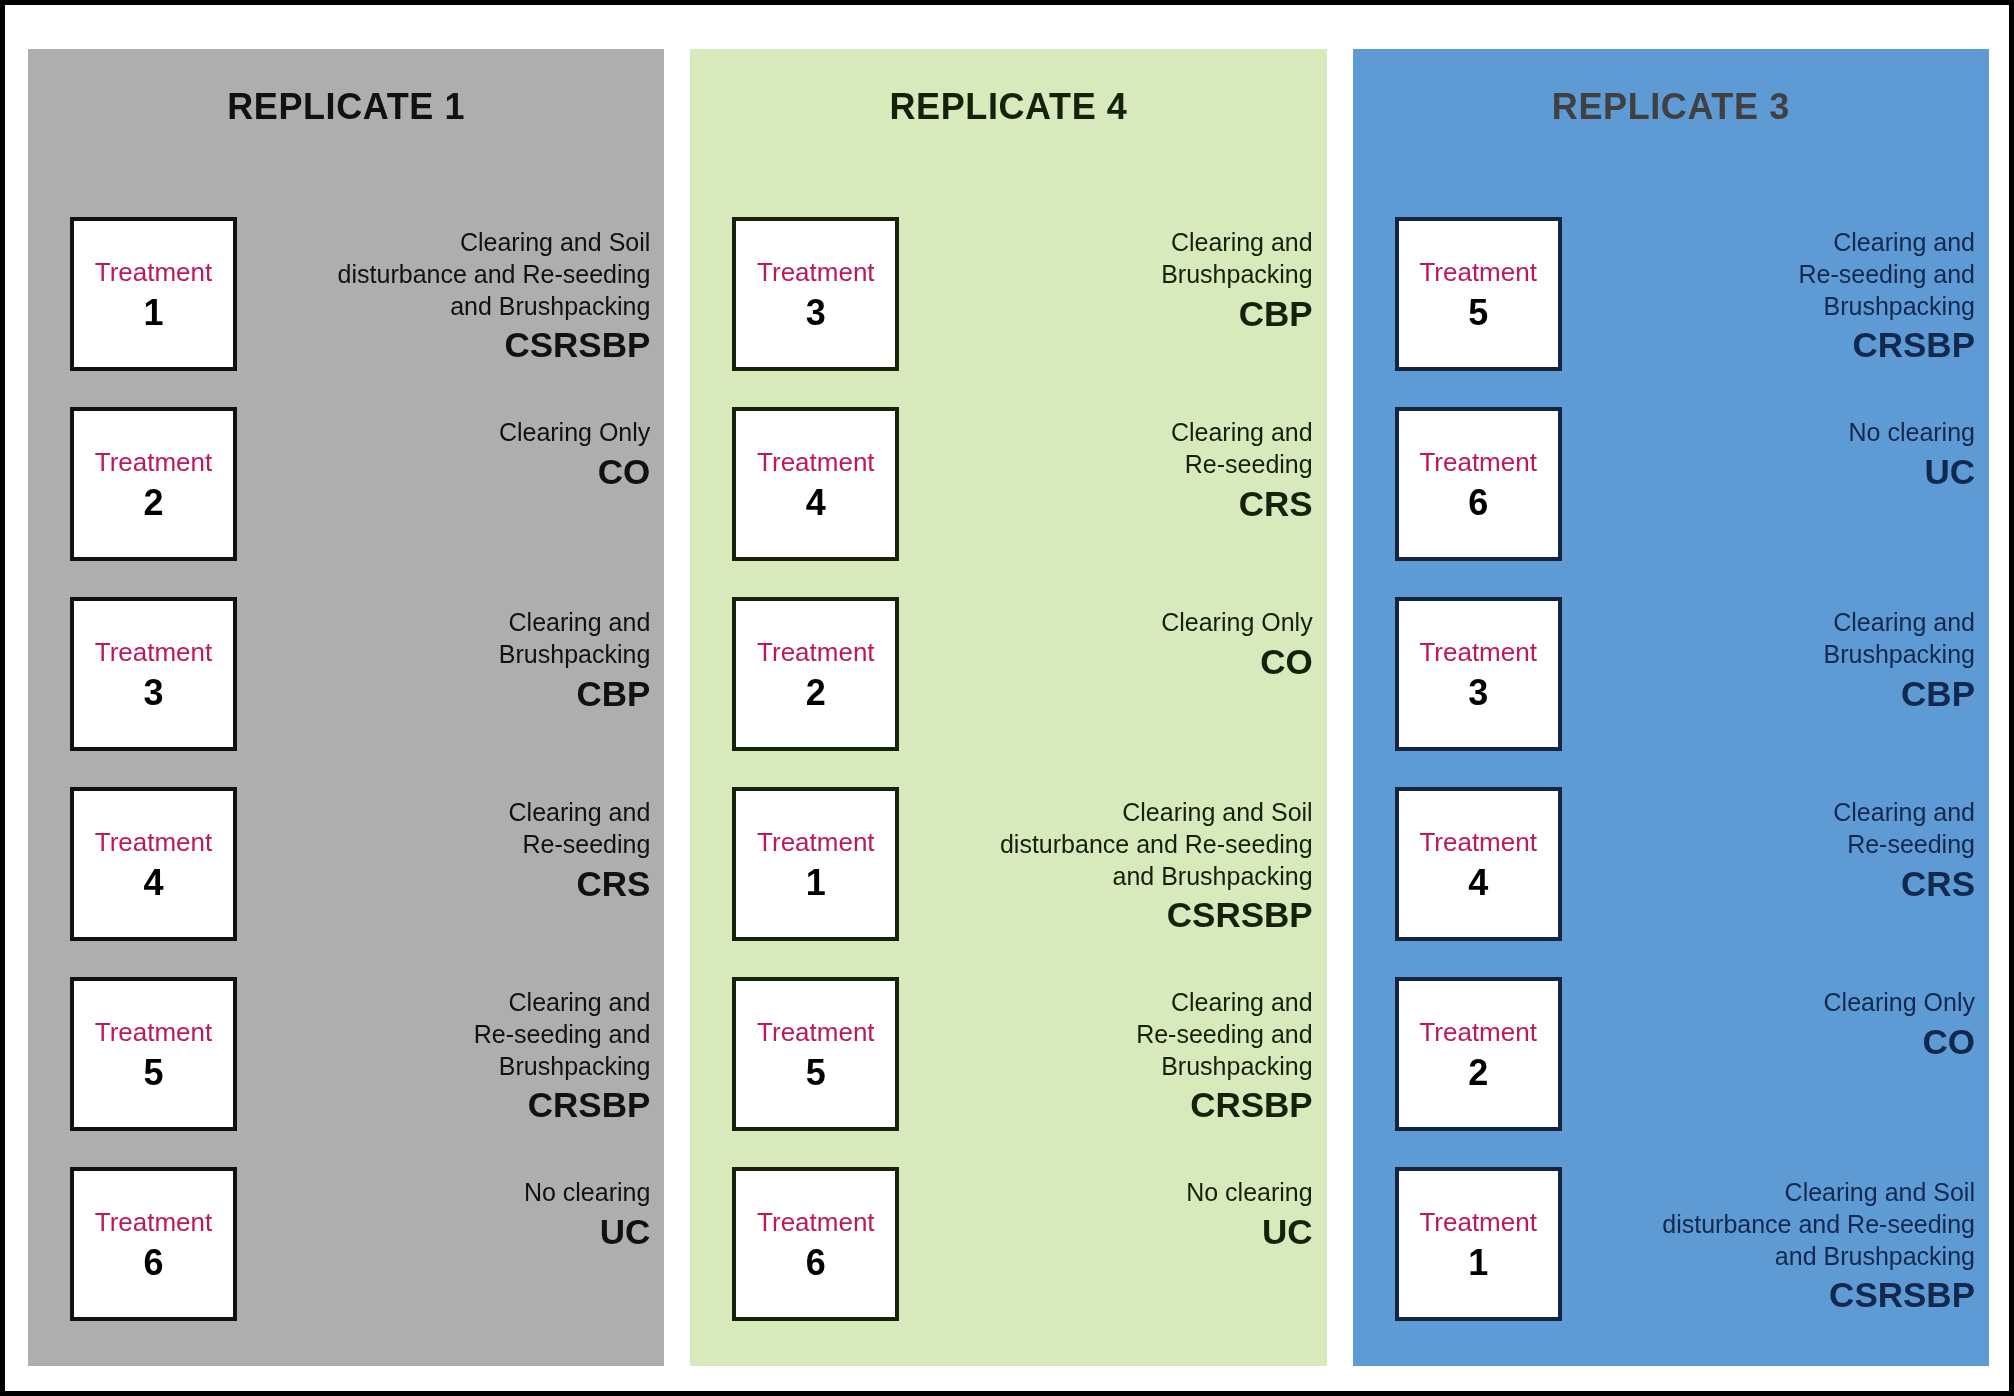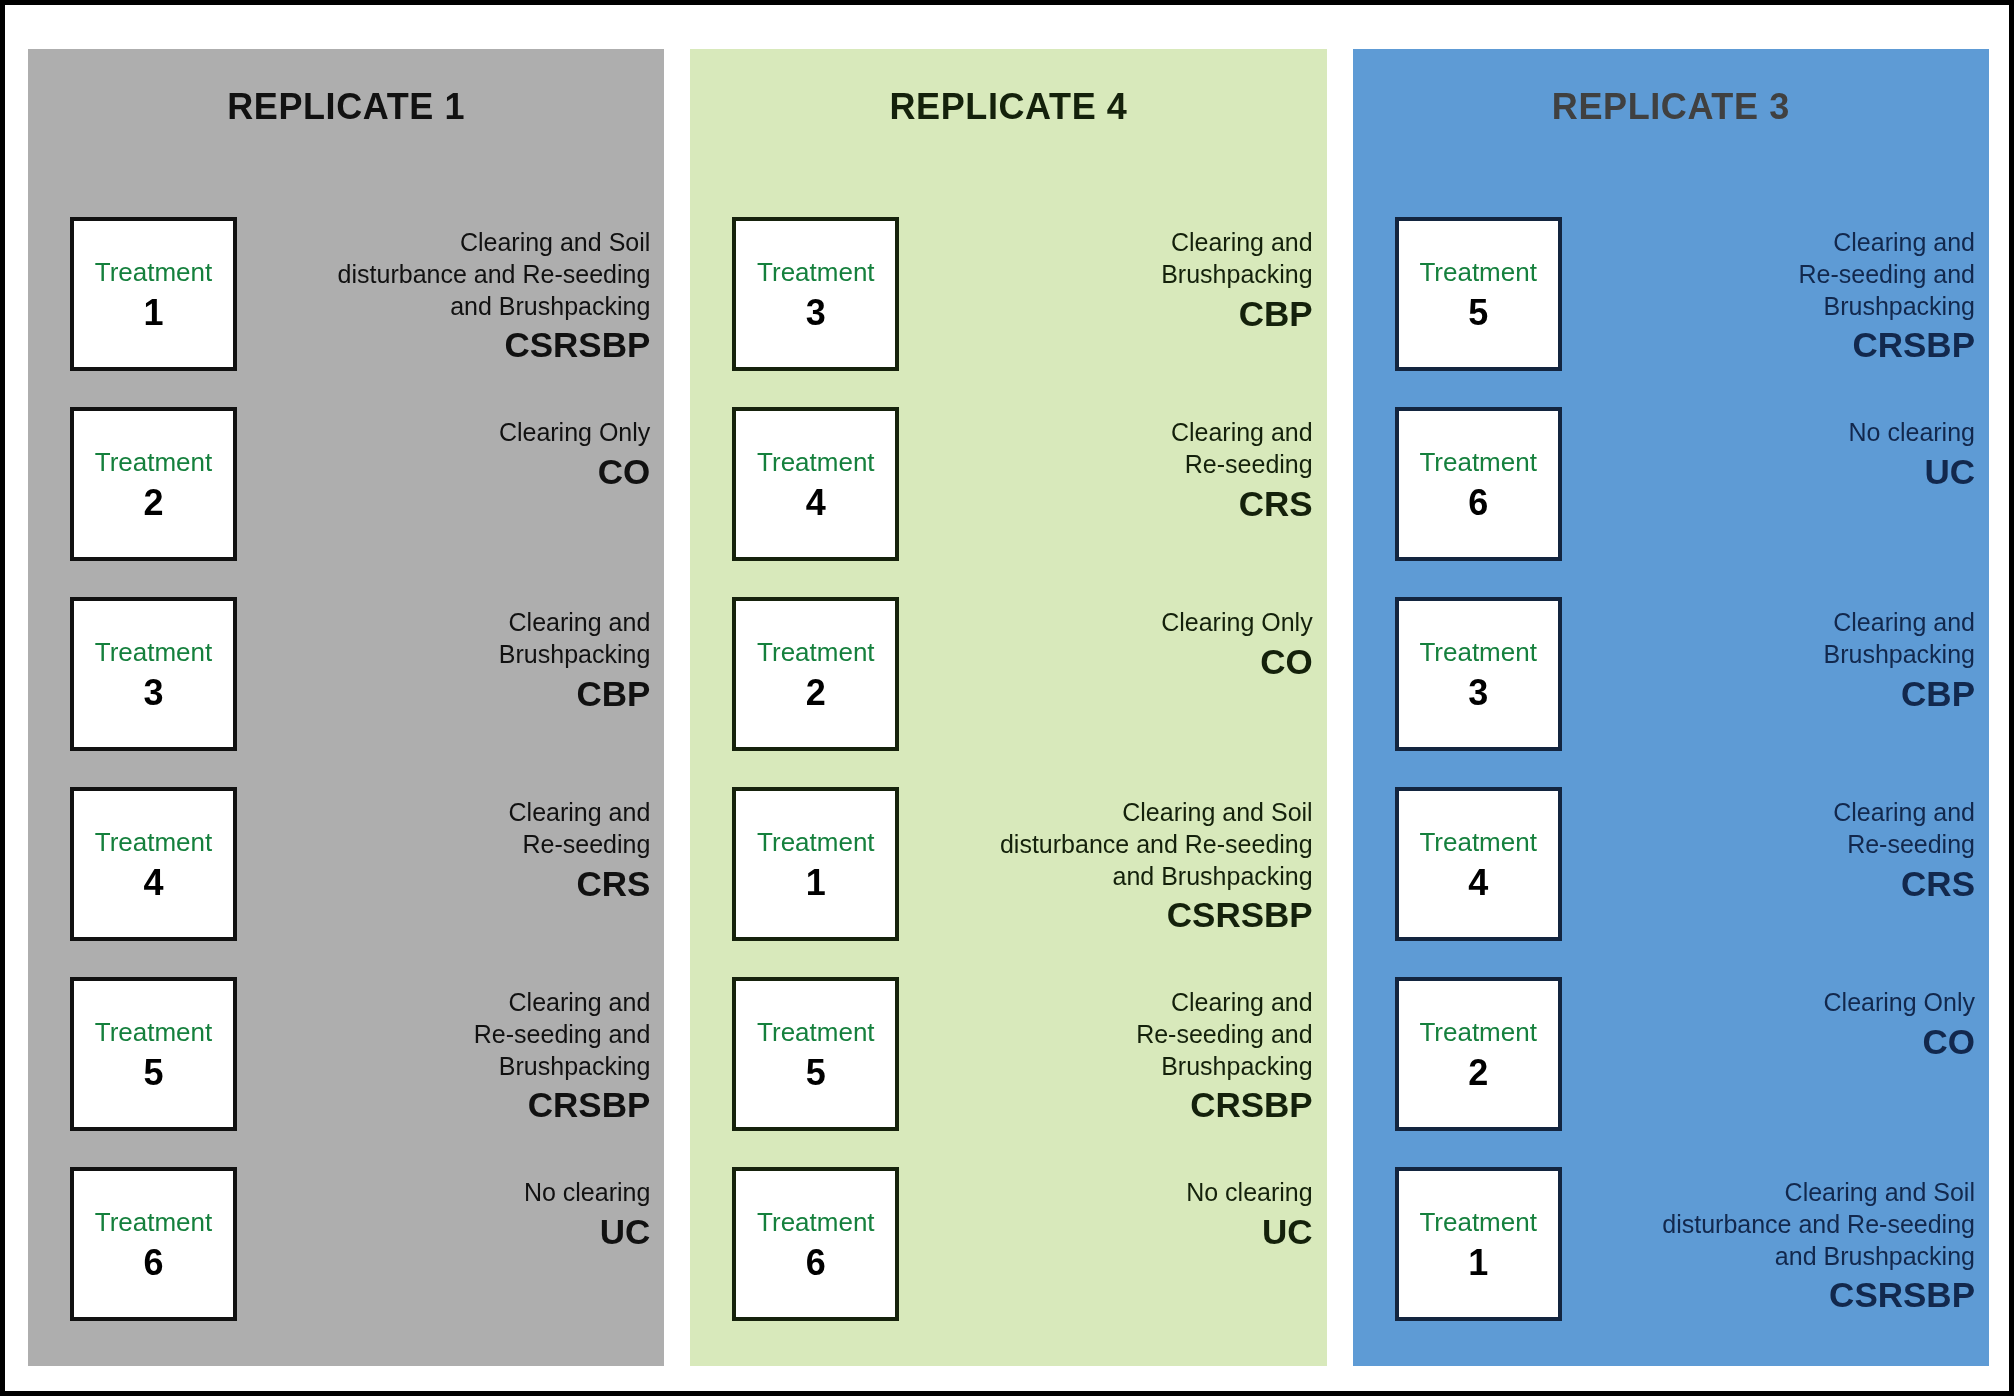--- a/index.html
+++ b/index.html
@@ -71,21 +71,21 @@
     border: 4px solid #000000;
     display: flex;
     flex-direction: column;
     align-items: center;
     justify-content: center;
     padding-top: 6px;
   }
   .tbox .tlabel {
     font-size: 26px;
     line-height: 1.05;
-    color: #15803d;
+    color: #be185d;
     font-weight: normal;
   }
   .tbox .tnum {
     font-size: 36px;
     font-weight: bold;
     color: #000000;
     line-height: 1.25;
     margin-top: 4px;
   }
   .desc {

